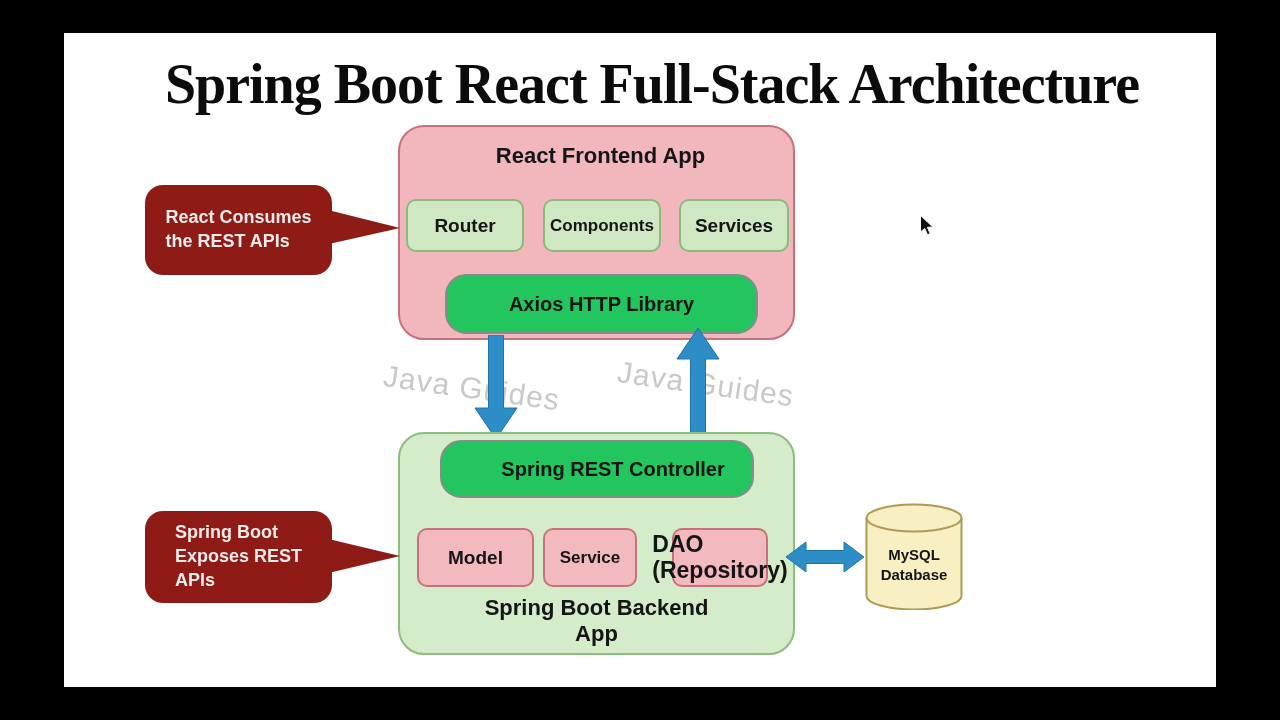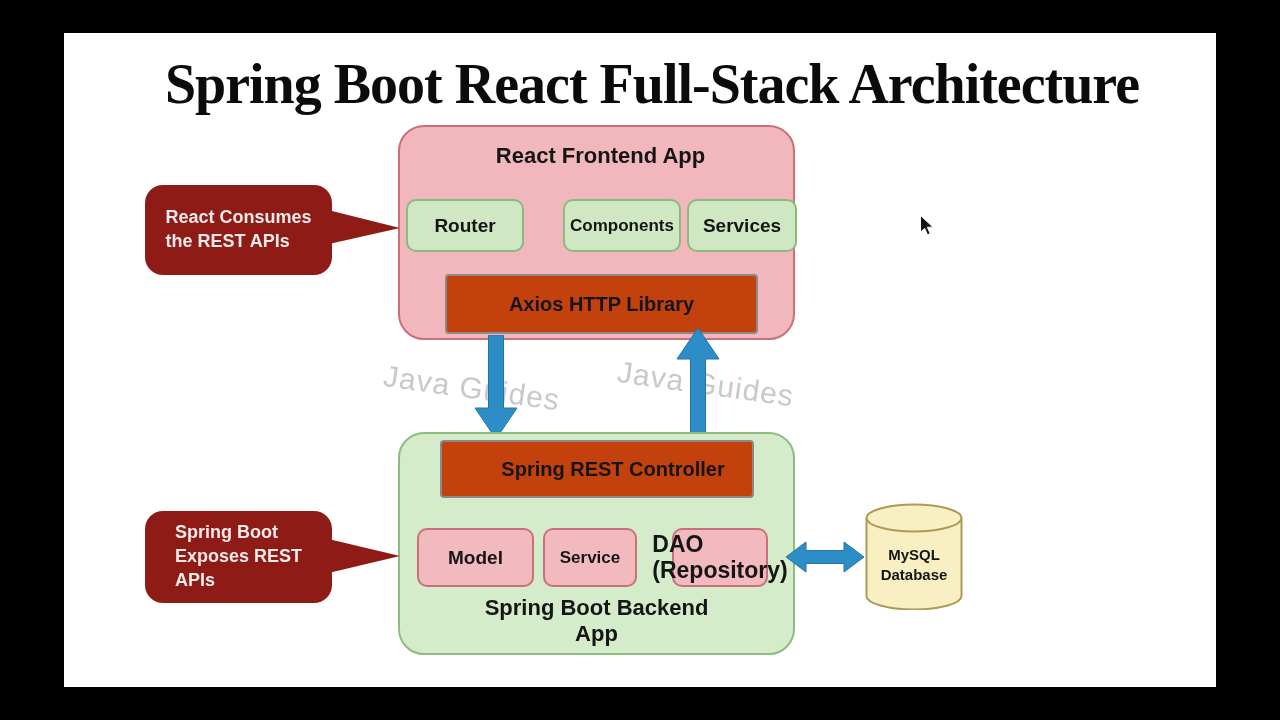--- a/index.html
+++ b/index.html
@@ -32,25 +32,25 @@
   #backend-title{left:334px;top:562px;width:397px;}
 
   
   .smallbox{
     border-radius:10px;border:2px solid;display:flex;align-items:center;justify-content:center;
     font-weight:bold;color:#151515;font-size:19px;text-align:left;line-height:1.12;
     white-space:pre-line;
   }
   .greenbox{background:#cfe7c3;border-color:#8aba7c;}
   .pinkbox{background:#f2b9be;border-color:#c9717b;}
-  .graybox{background:#c2410c;border-color:#8a8a8a;border-radius:4px;}
+  .graybox{background:#22c55e;border-color:#8a8a8a;border-radius:21px;}
 
   #box-router{left:342px;top:166px;width:118px;height:53px;}
-  #box-components{left:479px;top:166px;width:118px;height:53px;font-size:17px;margin-left:20px;}
-  #box-services{left:615px;top:166px;width:110px;height:53px;margin-left:8px;}
+  #box-components{left:479px;top:166px;width:118px;height:53px;font-size:17px;}
+  #box-services{left:615px;top:166px;width:110px;height:53px;}
   #box-axios{left:381px;top:241px;width:313px;height:60px;font-size:20px;}
 
   #box-controller{left:376px;top:407px;width:314px;height:58px;font-size:20px;padding-left:32px;}
   #box-model{left:353px;top:495px;width:117px;height:59px;}
   #box-service{left:479px;top:495px;width:94px;height:59px;font-size:17px;}
   #box-dao{left:608px;top:495px;width:96px;height:59px;font-size:23px;}
 
   
   .callout{
     background:#8e1b15;border-radius:18px;color:#f3eaea;font-weight:bold;font-size:18px;

